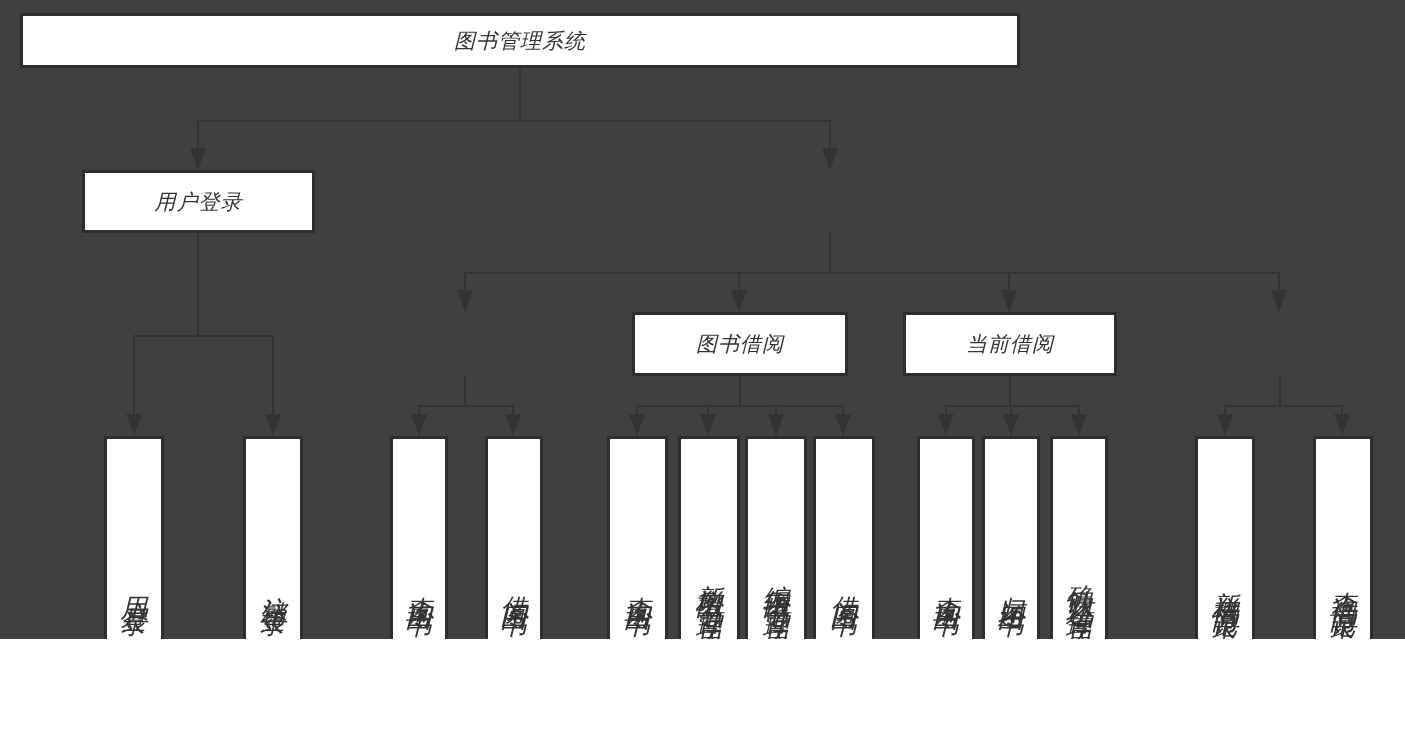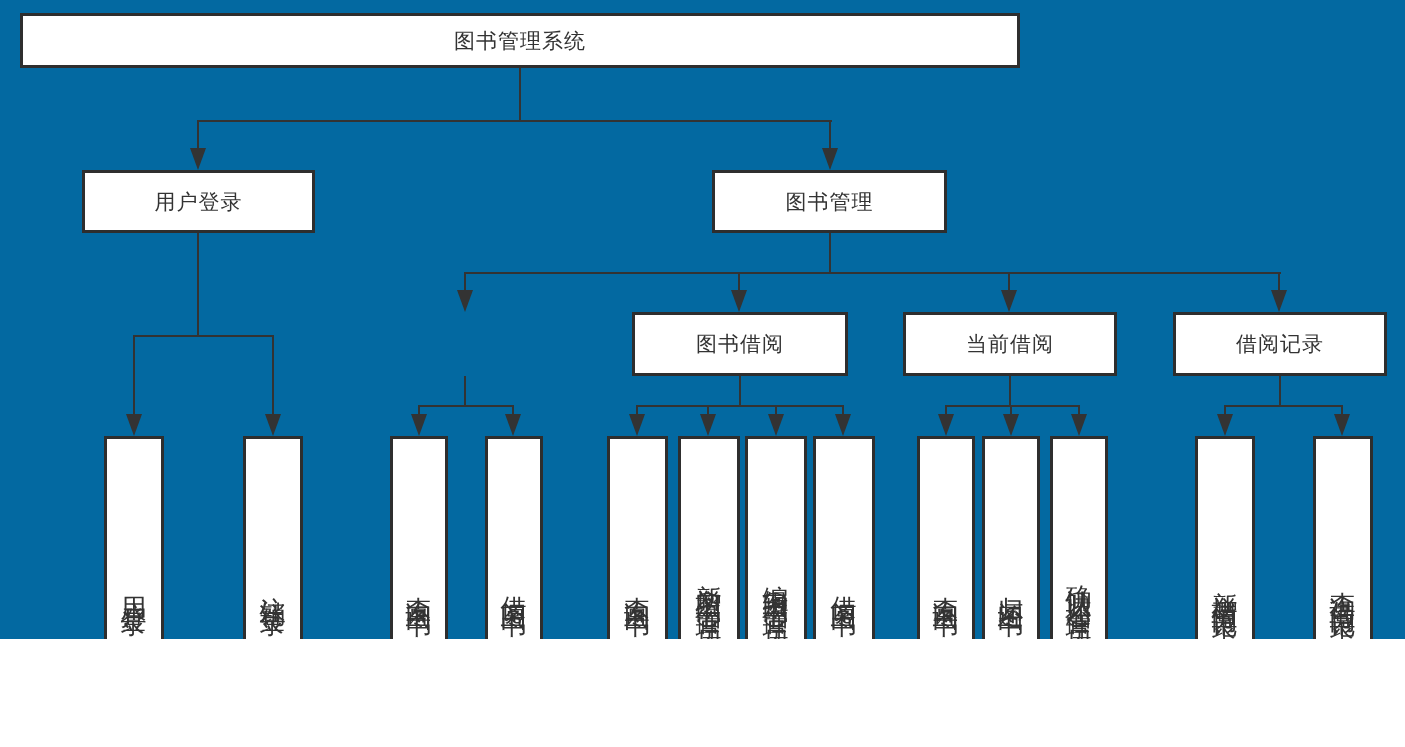--- a/index.html
+++ b/index.html
@@ -1,22 +1,23 @@
 <!DOCTYPE html>
 <html><head>
 <meta charset="utf-8">
 <style>
   html,body{margin:0;padding:0;background:#fff;}
   #canvas{
     position:relative;
     width:1405px;height:639px;
-    background:#0369a1;
+    background:#404040;
     font-family:"Liberation Sans","DejaVu Sans",sans-serif;
     color:#333333;
     overflow:hidden;
+    font-style:italic;
   }
   .box{
     position:absolute;
     box-sizing:border-box;
     border:3px solid #2e2e2e;
     background:#ffffff;
     display:flex;align-items:center;justify-content:center;
     font-size:21px;letter-spacing:1px;color:#333;
     z-index:2;
   }
@@ -66,23 +67,20 @@
   <div class="ln" style="left:519px;top:68px;width:2px;height:53px;"></div>
   <div class="ln" style="left:197px;top:120px;width:635px;height:2px;"></div>
   <div class="ln" style="left:197px;top:120px;width:2px;height:30px;"></div>
   <div class="arr" style="left:190px;top:148px;"></div>
   <div class="ln" style="left:829px;top:120px;width:2px;height:30px;"></div>
   <div class="arr" style="left:822px;top:148px;"></div>
 
   <div class="box" style="left:82px;top:170px;width:233px;height:63px;">
     <span>用户登录</span>
   </div>
-  <div class="box" style="left:712px;top:170px;width:235px;height:63px;">
-    <span>图书管理</span>
-  </div>
 
   <div class="ln" style="left:197px;top:233px;width:2px;height:102px;"></div>
   <div class="ln" style="left:133px;top:335px;width:141px;height:2px;"></div>
   <div class="ln" style="left:133px;top:335px;width:2px;height:81px;"></div>
   <div class="arr" style="left:126px;top:414px;"></div>
   <div class="ln" style="left:272px;top:335px;width:2px;height:81px;"></div>
   <div class="arr" style="left:265px;top:414px;"></div>
 
   <div class="ln" style="left:829px;top:233px;width:2px;height:39px;"></div>
   <div class="ln" style="left:465px;top:272px;width:816px;height:2px;"></div>
@@ -93,23 +91,20 @@
   <div class="ln" style="left:1008px;top:272px;width:2px;height:20px;"></div>
   <div class="arr" style="left:1001px;top:290px;"></div>
   <div class="ln" style="left:1278px;top:272px;width:2px;height:20px;"></div>
   <div class="arr" style="left:1271px;top:290px;"></div>
 
   <div class="box" style="left:903px;top:312px;width:214px;height:64px;">
     <span>当前借阅</span>
   </div>
   <div class="box" style="left:632px;top:312px;width:216px;height:64px;">
     <span>图书借阅</span>
-  </div>
-  <div class="box" style="left:1173px;top:312px;width:214px;height:64px;">
-    <span>借阅记录</span>
   </div>
 
   <div class="ln" style="left:464px;top:376px;width:2px;height:29px;"></div>
   <div class="ln" style="left:418px;top:405px;width:96px;height:2px;"></div>
   <div class="ln" style="left:418px;top:405px;width:2px;height:11px;"></div>
   <div class="arr" style="left:411px;top:414px;"></div>
   <div class="ln" style="left:512px;top:405px;width:2px;height:11px;"></div>
   <div class="arr" style="left:505px;top:414px;"></div>
 
   <div class="ln" style="left:739px;top:376px;width:2px;height:29px;"></div>

